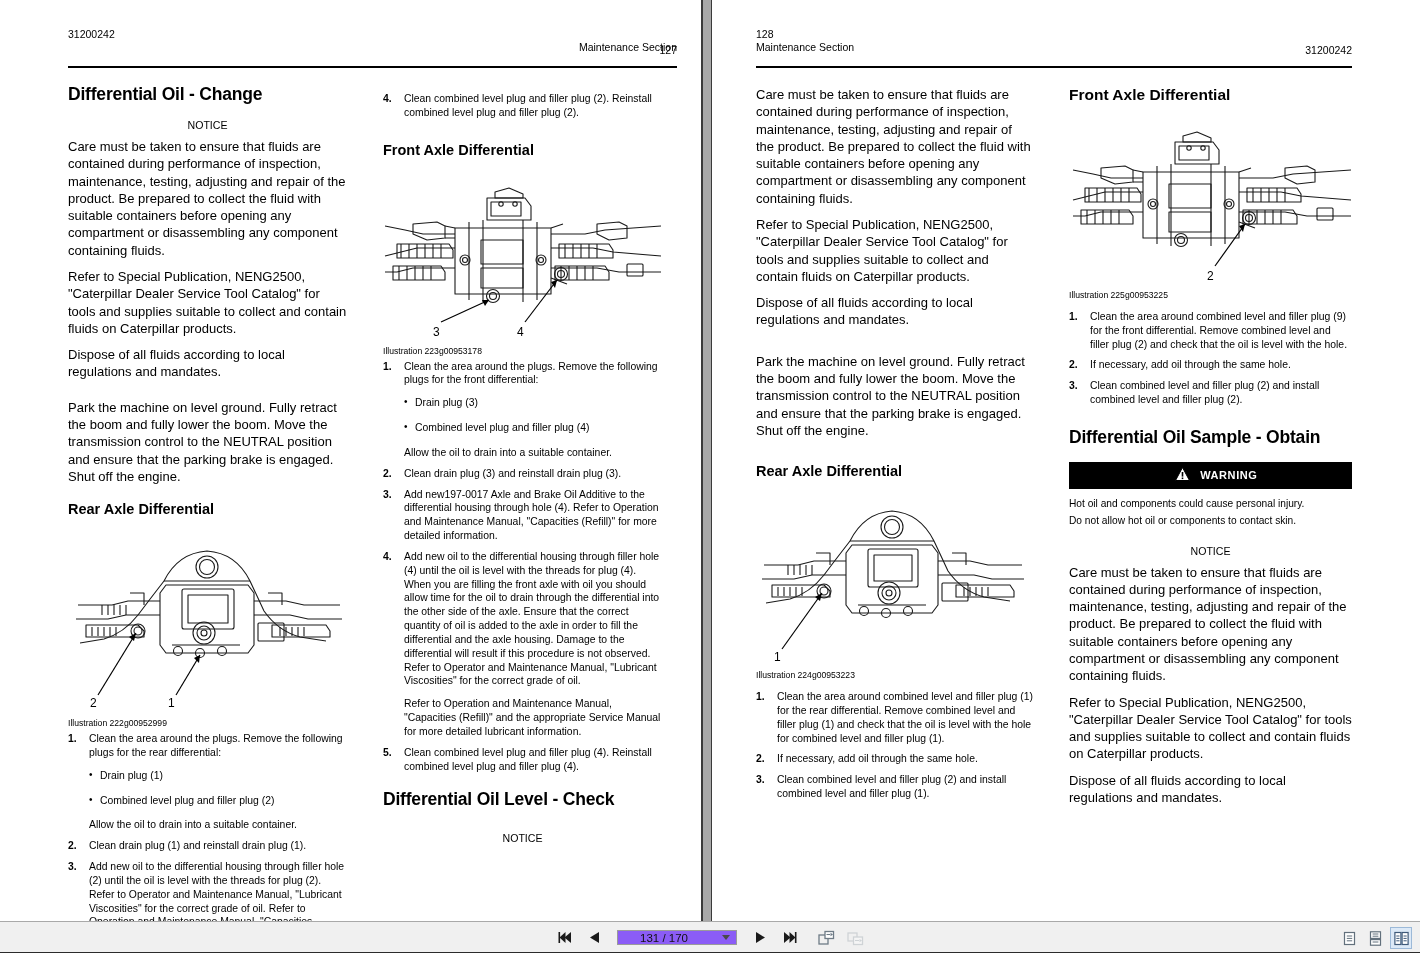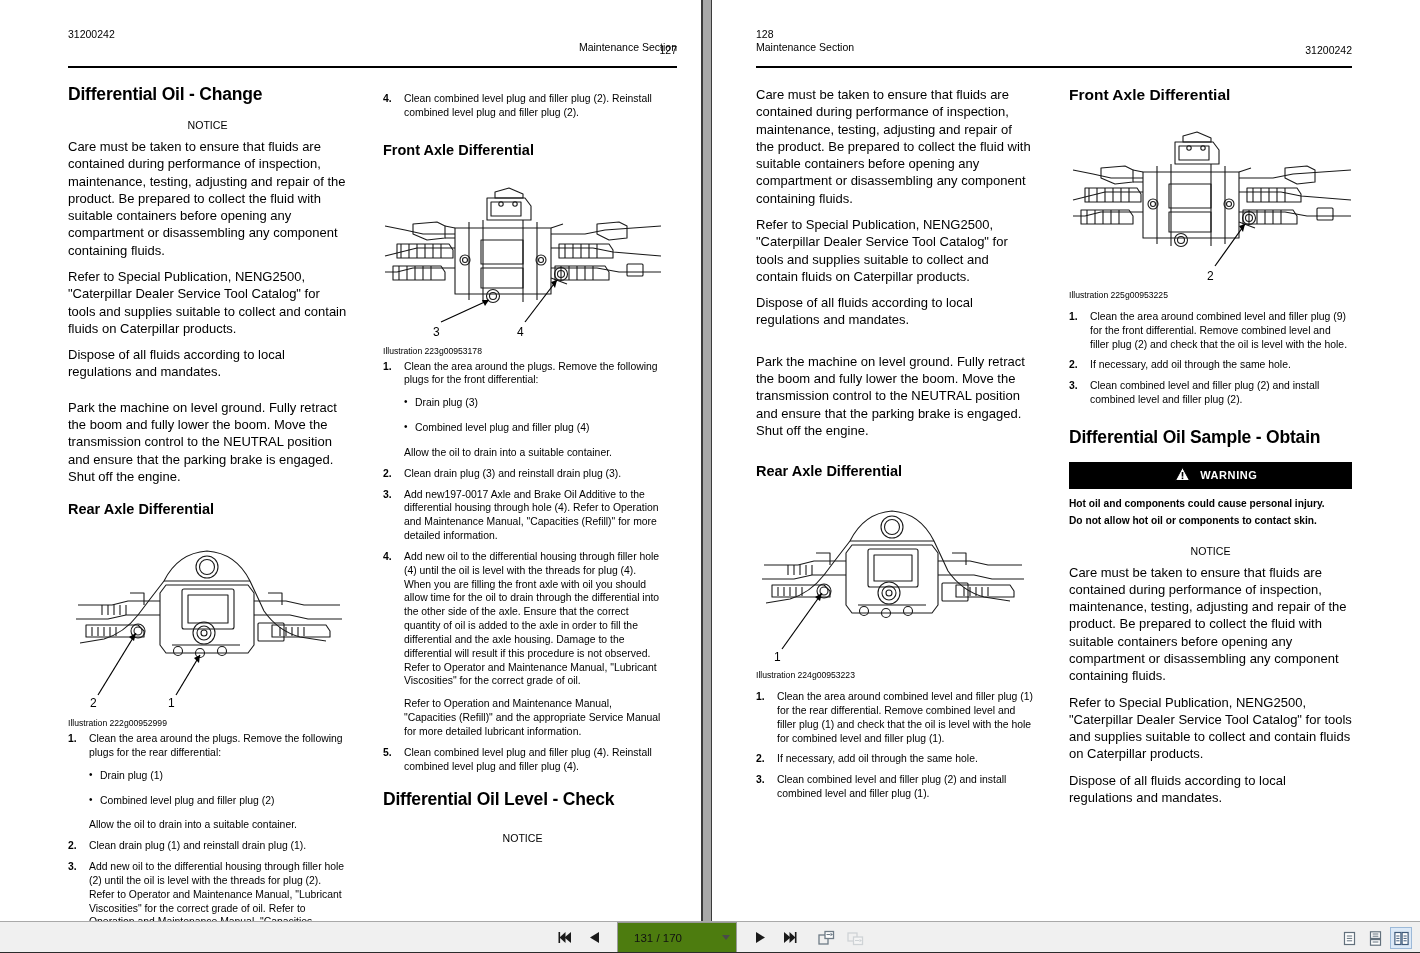--- a/index.html
+++ b/index.html
@@ -146,21 +146,21 @@
     letter-spacing: 0.6px;
     margin: 10px 0 8px 0;
   }
   .warn-bar .tri {
     display: inline-block;
     vertical-align: -2px;
     margin-right: 6px;
   }
   p.warn-txt {
     font-size: 10.2px;
-    font-weight: bold;
+    font-weight: normal;
     line-height: 1.45;
     color: #000;
     margin-bottom: 2px;
   }
 
   
   #toolbar {
     position: absolute;
     left: 0; top: 921px;
     width: 1420px; height: 32px;
@@ -180,24 +180,24 @@
   .tb-btn {
     width: 20px; height: 20px;
     display: flex; align-items: center; justify-content: center;
     background: transparent;
     border: none;
     cursor: pointer;
   }
   .tb-btn.disabled { opacity: 0.38; }
   .page-field {
     display: flex; align-items: center;
-    width: 120px; height: 31px;
-    background: #4d7c0f;
+    width: 120px; height: 15px;
+    background: #8b5cf6;
     border: 1px solid #9a9a9a;
-    padding: 0 4px 0 16px;
+    padding: 0 4px 0 22px;
     margin: 0 4px;
     font-size: 11.5px;
     color: #111;
     justify-content: space-between;
   }
   .page-field .caret {
     width: 0; height: 0;
     border-left: 4px solid transparent;
     border-right: 4px solid transparent;
     border-top: 5px solid #4a4a4a;

